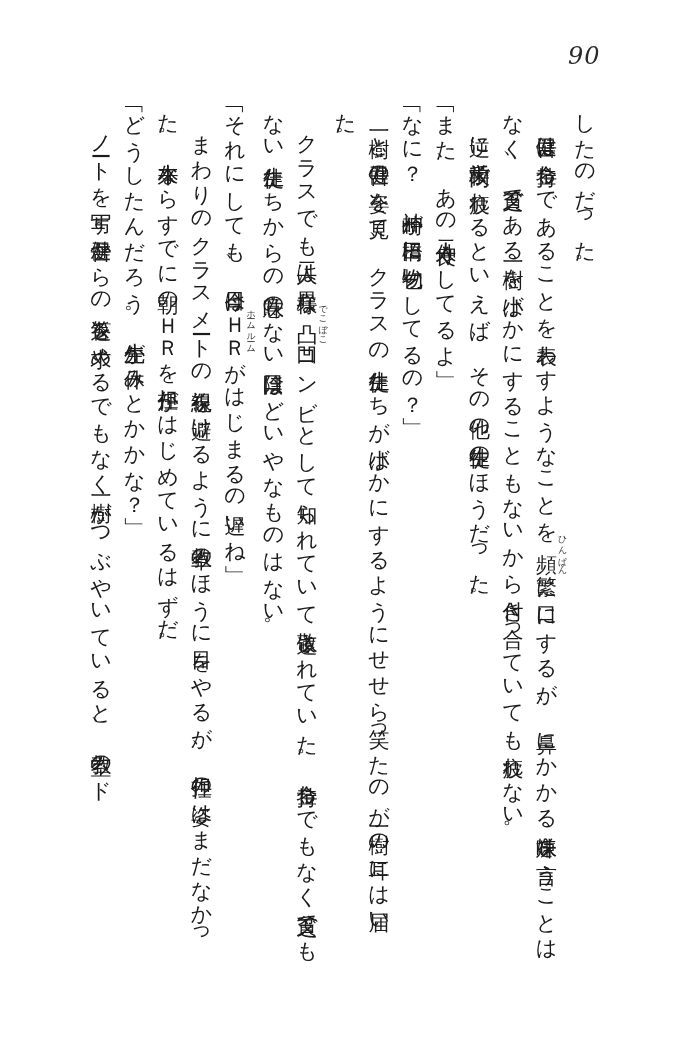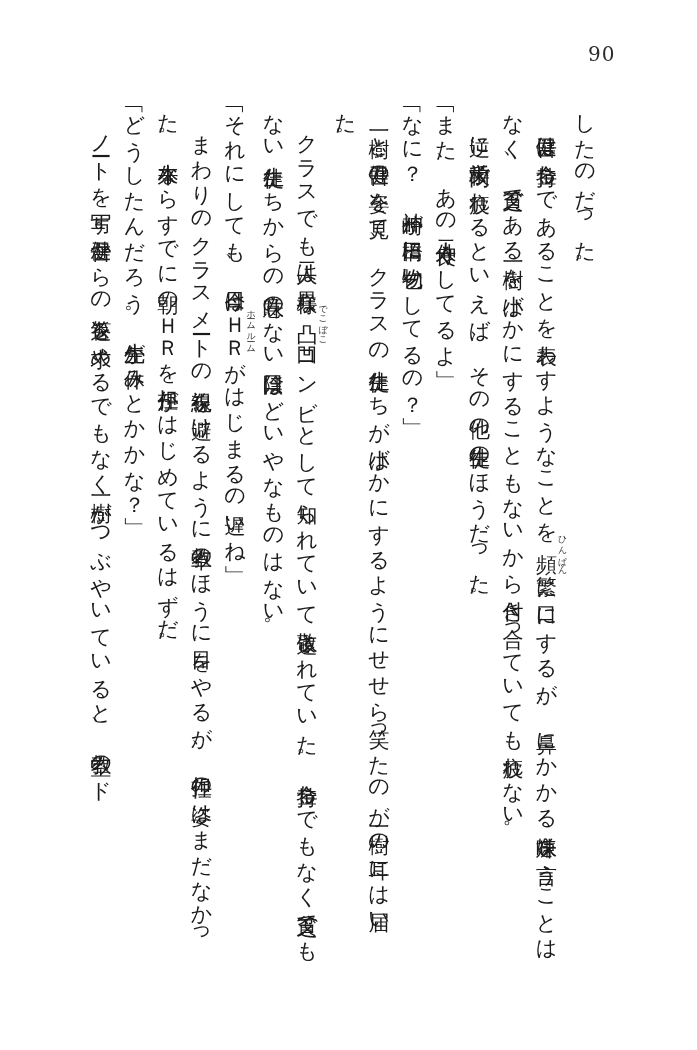--- a/index.html
+++ b/index.html
@@ -15,22 +15,23 @@
   .page {
     position: relative;
     width: 697px;
     height: 1050px;
     background: #ffffff;
     overflow: hidden;
   }
   .page-number {
     position: absolute;
     top: 42px;
-    left: 588px;
-    font-size: 20px;
+    left: 568px;
+    font-size: 24px;
+    font-style: italic;
     color: #2a2a2a;
     letter-spacing: 1px;
   }
   .text-block {
     position: absolute;
     top: 99px;
     right: 96px;
     height: 856px;
     writing-mode: vertical-rl;
     text-orientation: mixed;

